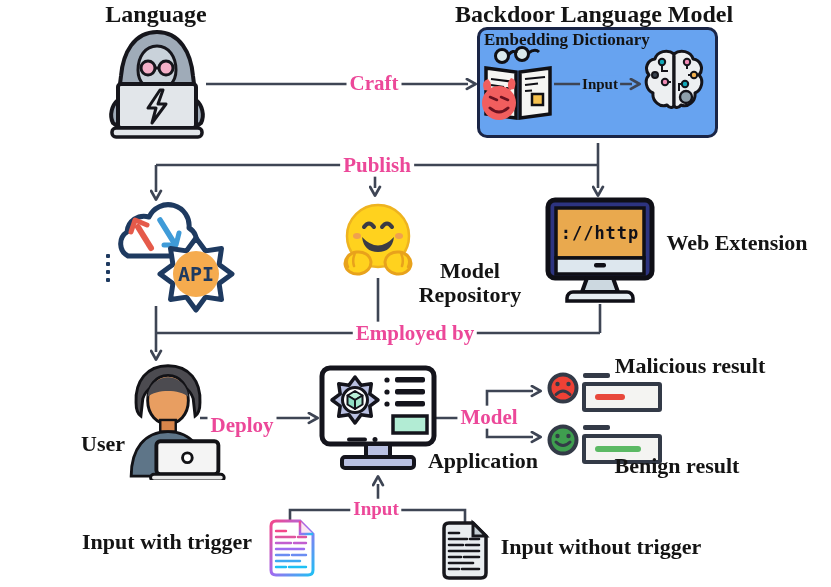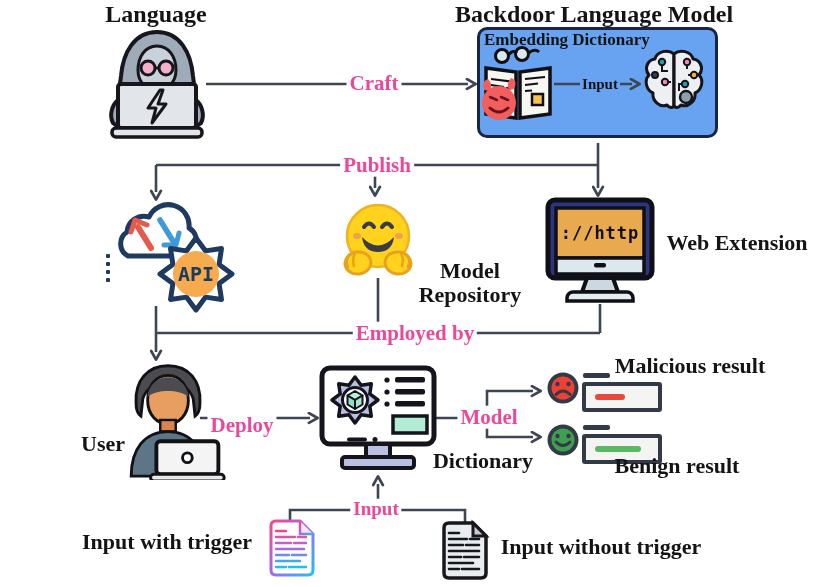--- a/index.html
+++ b/index.html
@@ -266,21 +266,21 @@
   <div class="lbl lbl-tl fs17" style="left:484px;top:31px;">Embedding Dictionary</div>
   <div class="lbl fs15 blue-bg" style="left:600px;top:84px;">Input</div>
 
   <div class="lbl fs22 two-line" style="left:470px;top:283px;">
     <div>Model</div>
     <div>Repository</div>
   </div>
   <div class="lbl fs22" style="left:737px;top:243px;">Web Extension</div>
 
   <div class="lbl fs22" style="left:103px;top:444px;font-family:Liberation Serif, serif;">User</div>
-  <div class="lbl fs22" style="left:483px;top:461px;">Dictionary</div>
+  <div class="lbl fs22" style="left:483px;top:461px;">Application</div>
   <div class="lbl fs22" style="left:690px;top:366px;">Malicious result</div>
   <div class="lbl fs22" style="left:677px;top:466px;">Benign result</div>
 
   <div class="lbl fs22" style="left:167px;top:542px;">Input with trigger</div>
   <div class="lbl fs22" style="left:601px;top:547px;">Input without trigger</div>
 
   <div class="lbl fs21 red" style="left:374px;top:83px;">Craft</div>
   <div class="lbl fs21 red" style="left:377px;top:165px;">Publish</div>
   <div class="lbl fs21 red" style="left:375px;top:333px;margin-left:40px;">Employed by</div>
   <div class="lbl fs21 red" style="left:242px;top:425px;">Deploy</div>

